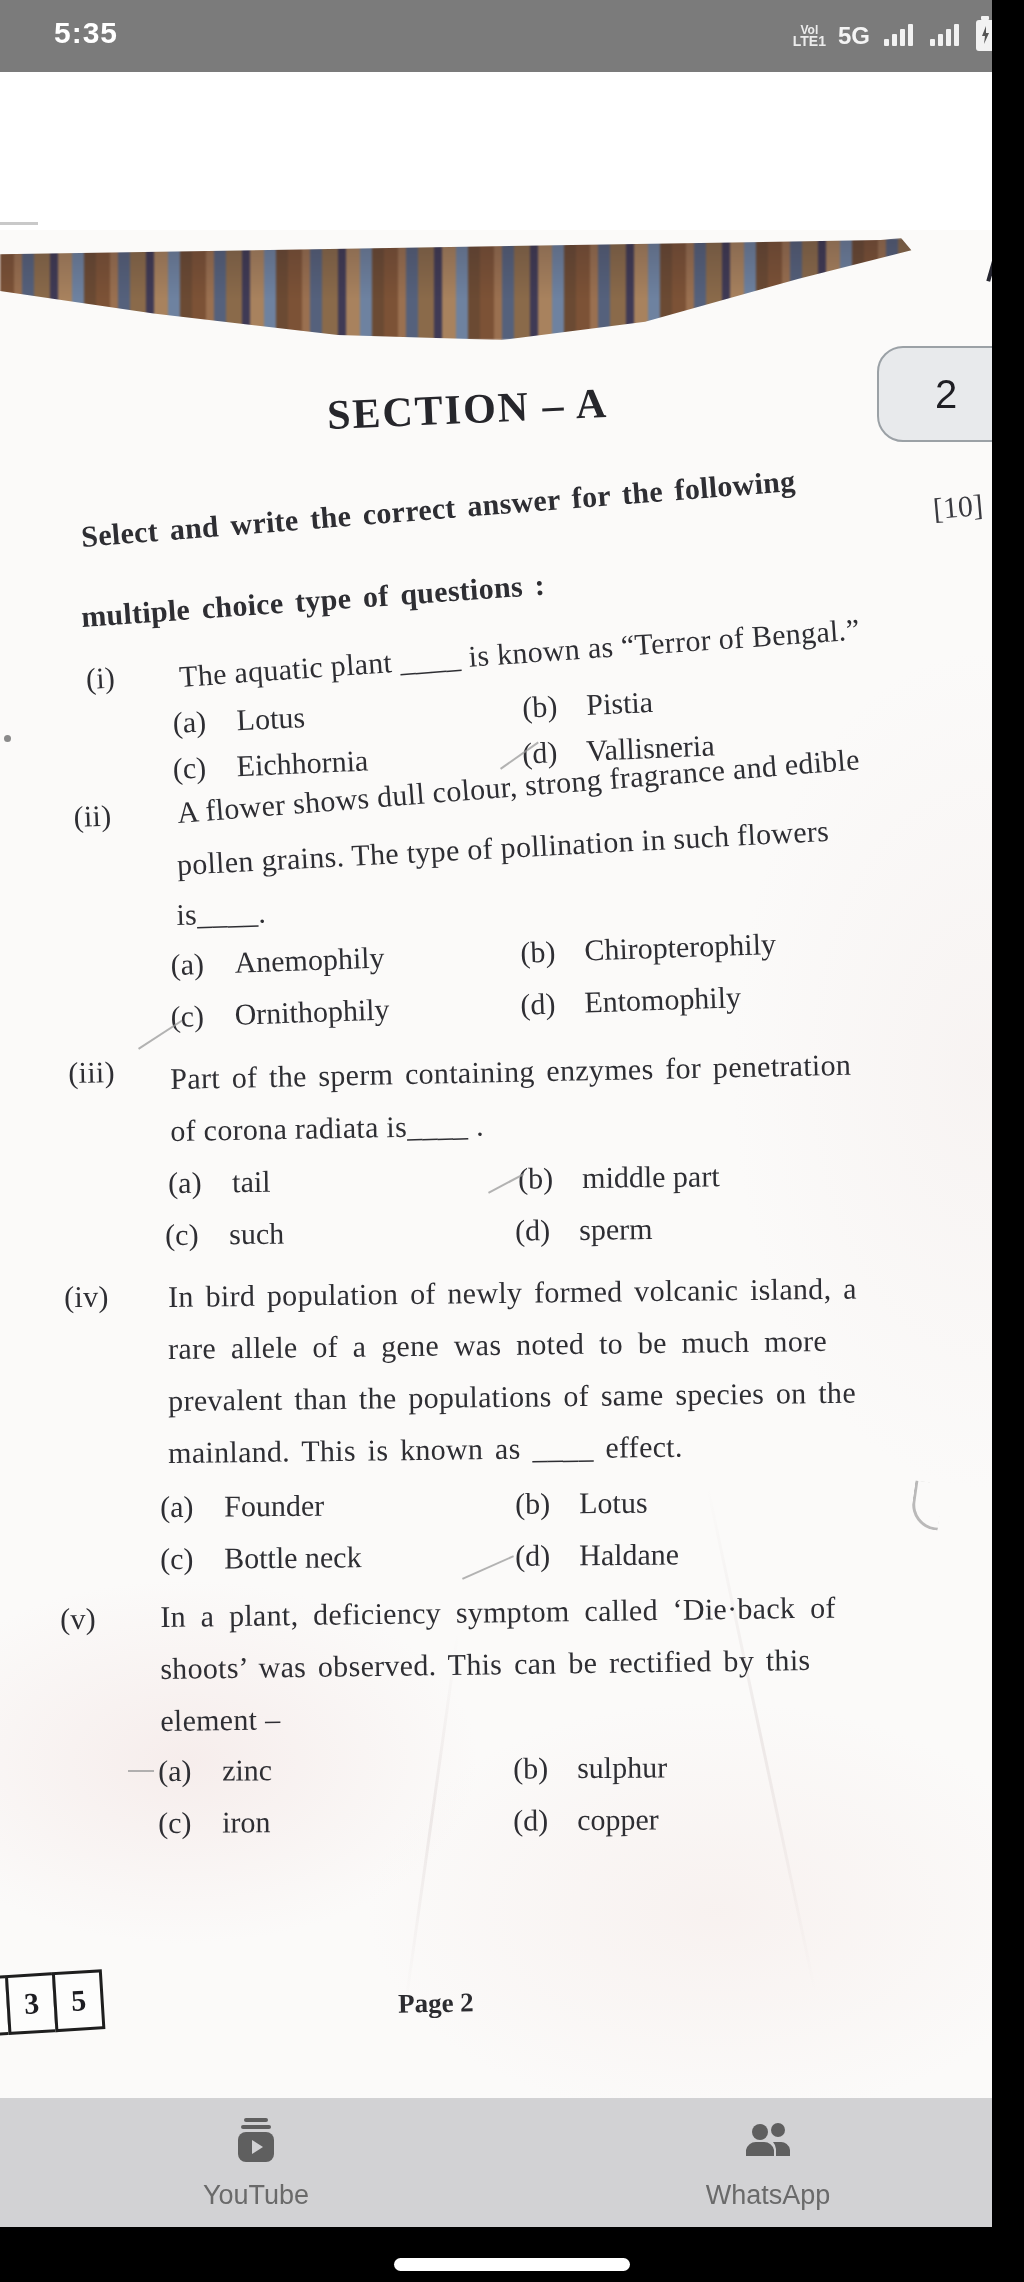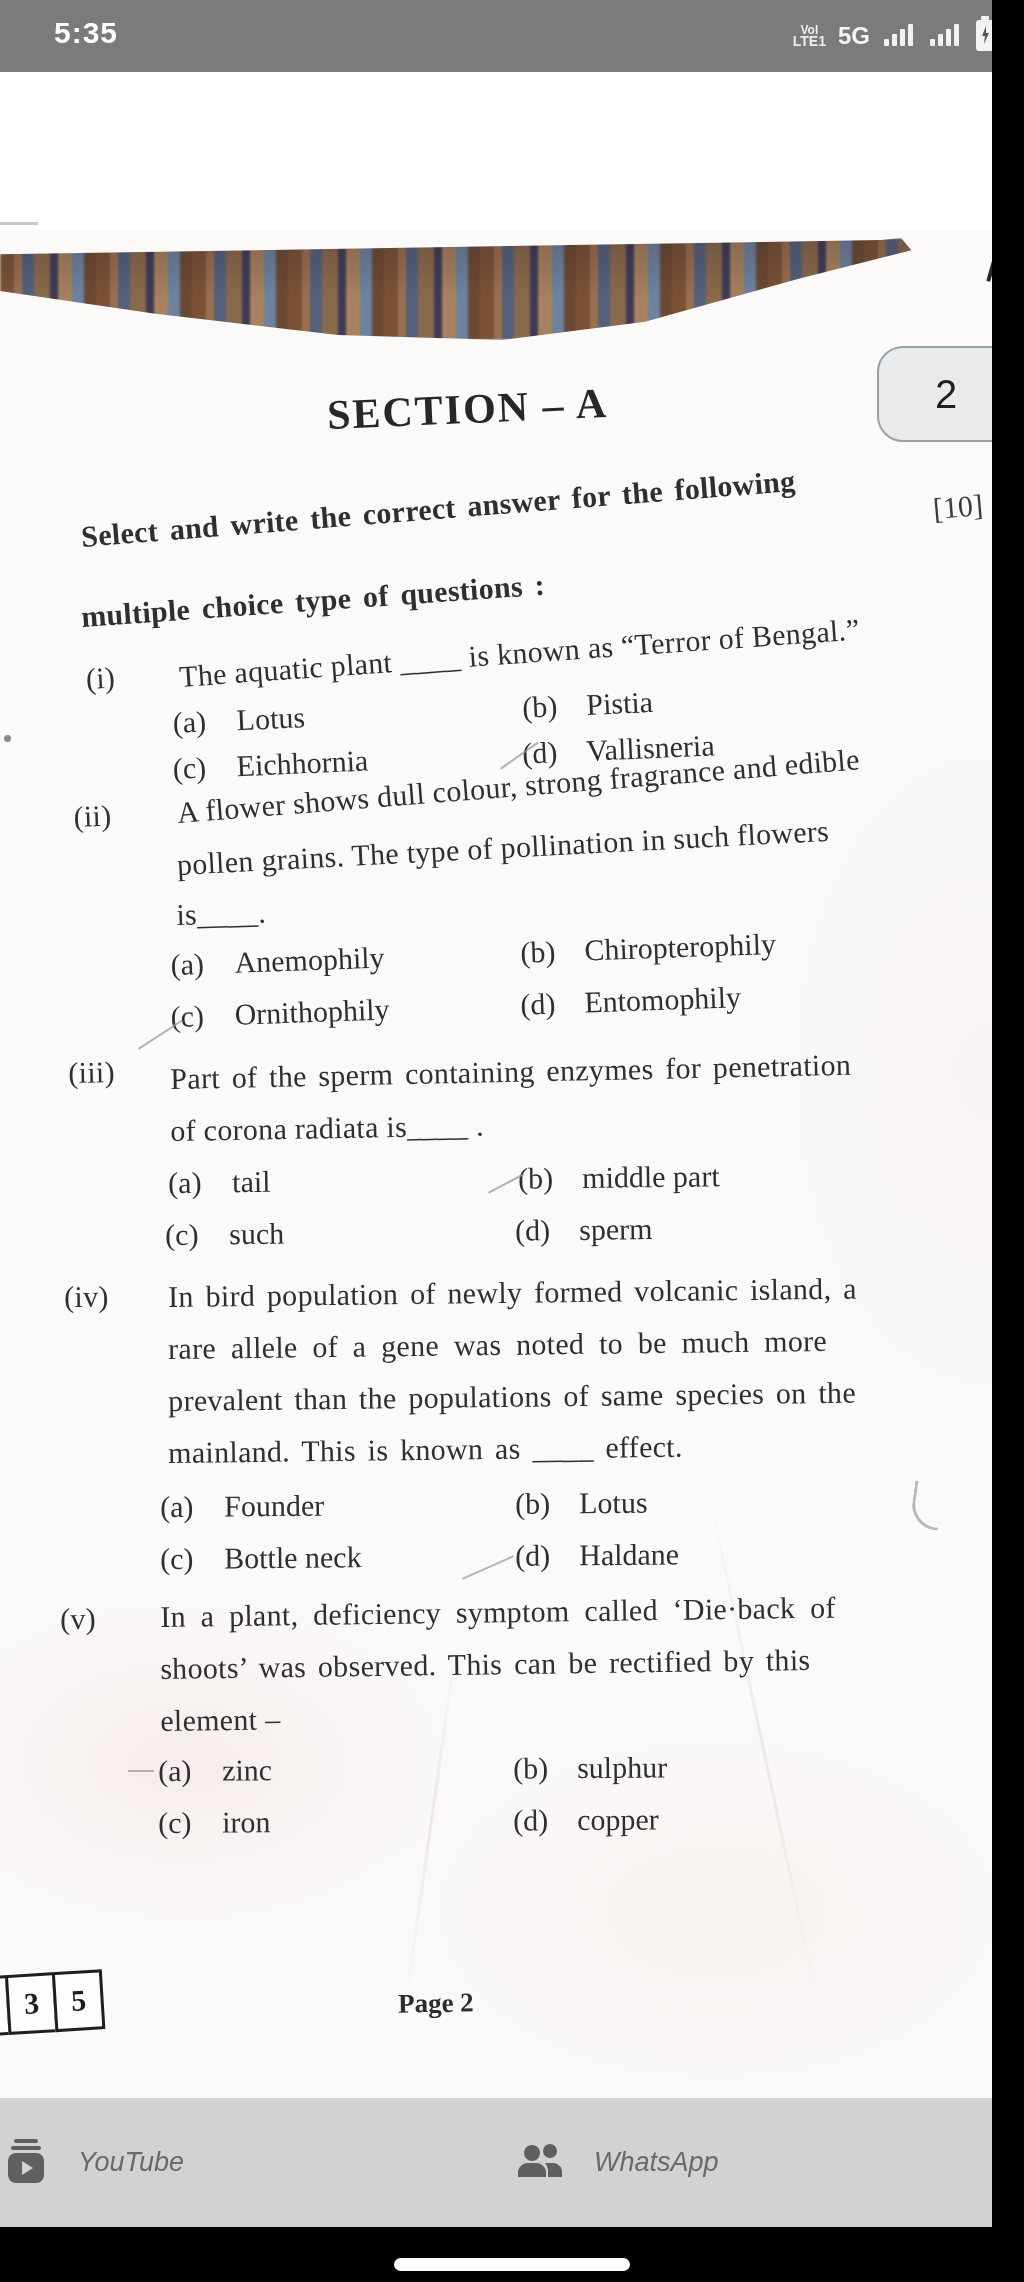--- a/index.html
+++ b/index.html
@@ -73,21 +73,21 @@
   .cornerbox{position:absolute;left:-42px;top:1748px;transform:rotate(-3.5deg);transform-origin:left top;display:flex;}
   .cell{width:44px;height:54px;border:3px solid #1e1e1e;margin-right:-3px;background:#fdfdfc;
         display:flex;align-items:center;justify-content:center;
         font-family:"Liberation Serif",serif;font-size:30px;font-weight:bold;color:#1d1d21;}
   .pagelabel{position:absolute;left:398px;top:1758px;font-family:"Liberation Serif",serif;font-size:27px;
              font-weight:bold;color:#2c2c30;transform:rotate(-1deg);}
 
   
   .toolbar{position:absolute;left:0;top:2098px;width:1024px;height:129px;background:#d2d2d4;
            display:flex;align-items:center;}
-  .tb-item{flex:1;display:flex;align-items:center;gap:26px;cursor:pointer;font-style:italic;}
+  .tb-item{flex:1;display:flex;flex-direction:column;align-items:center;gap:10px;cursor:pointer;}
   .tb-label{font-size:27px;color:#6a6a6a;}
   .tb-item.hl .tb-label{color:#ffffff;}
   .navbar{position:absolute;left:0;top:2227px;width:1024px;height:55px;background:#000;}
   .homepill{position:absolute;left:394px;top:31px;width:236px;height:13px;border-radius:7px;background:#fff;}
 </style>
 </head>
 <body>
 
 <div id="screen">
 

